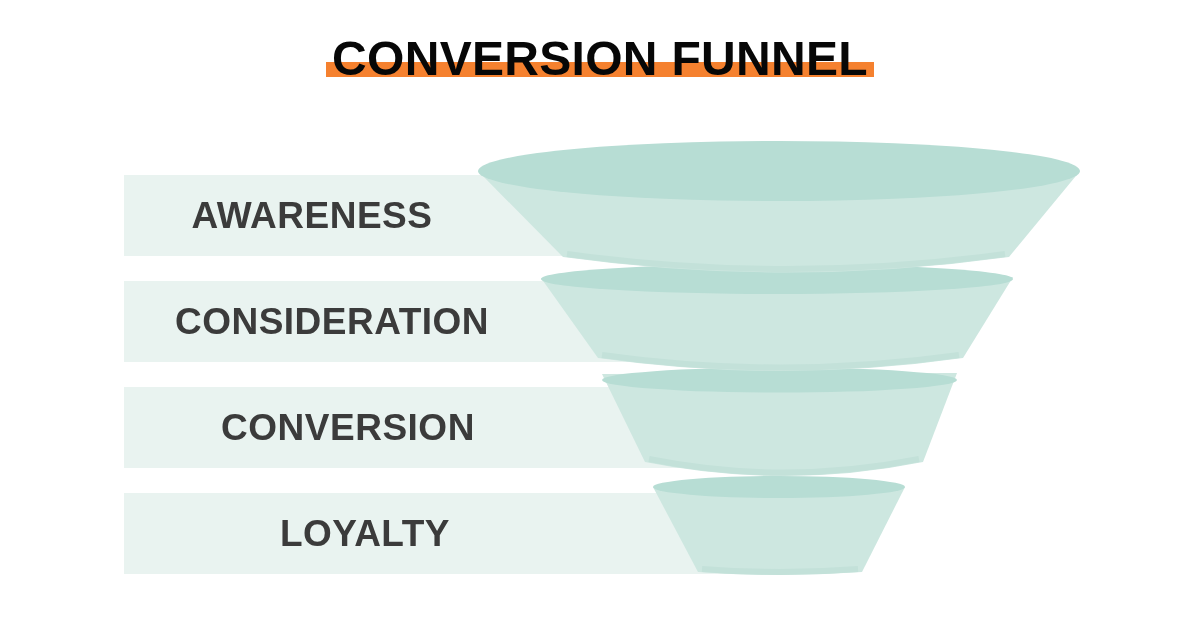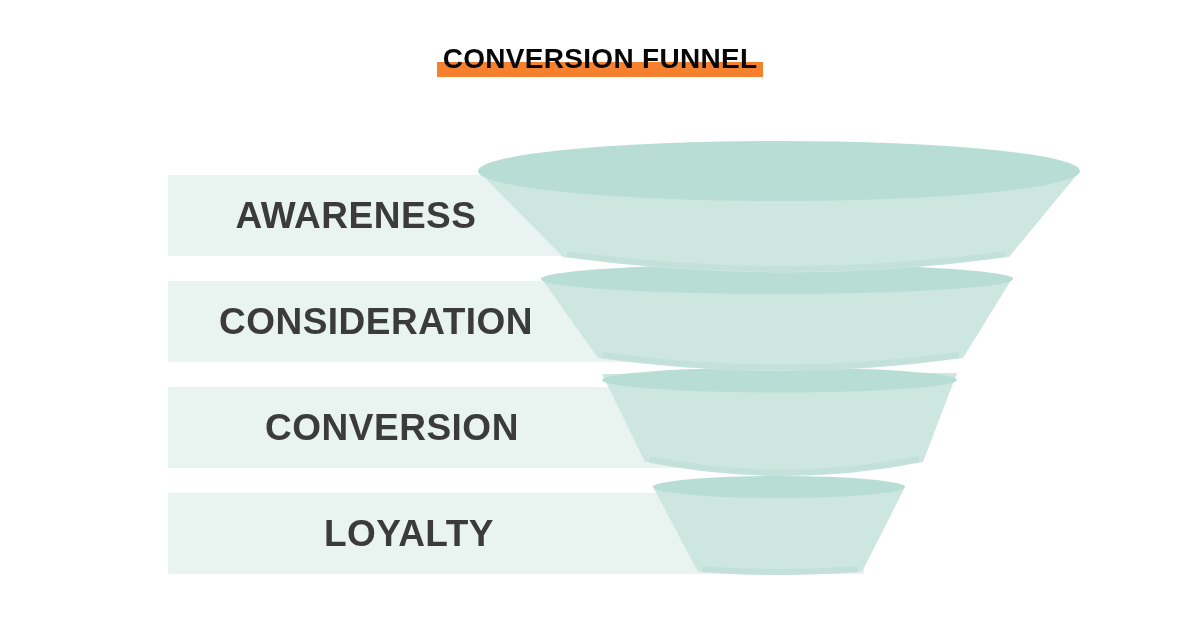--- a/index.html
+++ b/index.html
@@ -35,36 +35,35 @@
     left: -6px;
     right: -6px;
     top: 25px;
     height: 15px;
     background: var(--accent-orange, #f5812f);
     z-index: 0;
   }
   .title-text {
     position: relative;
     z-index: 1;
-    font-size: 28px;
+    font-size: 48px;
     font-weight: 800;
     letter-spacing: 0.3px;
     color: var(--title-text, #070707);
     white-space: nowrap;
   }
 
   
   .band {
     position: absolute;
     left: 124px;
     width: 696px;
     height: 81px;
     background: var(--band-bg, #e9f3f0);
     z-index: 1;
-    margin-left: 44px;
   }
   .band-1 { top: 175px; }
   .band-2 { top: 281px; }
   .band-3 { top: 387px; }
   .band-4 { top: 493px; }
 
   .band .label {
     position: absolute;
     left: 0;
     top: 0;

